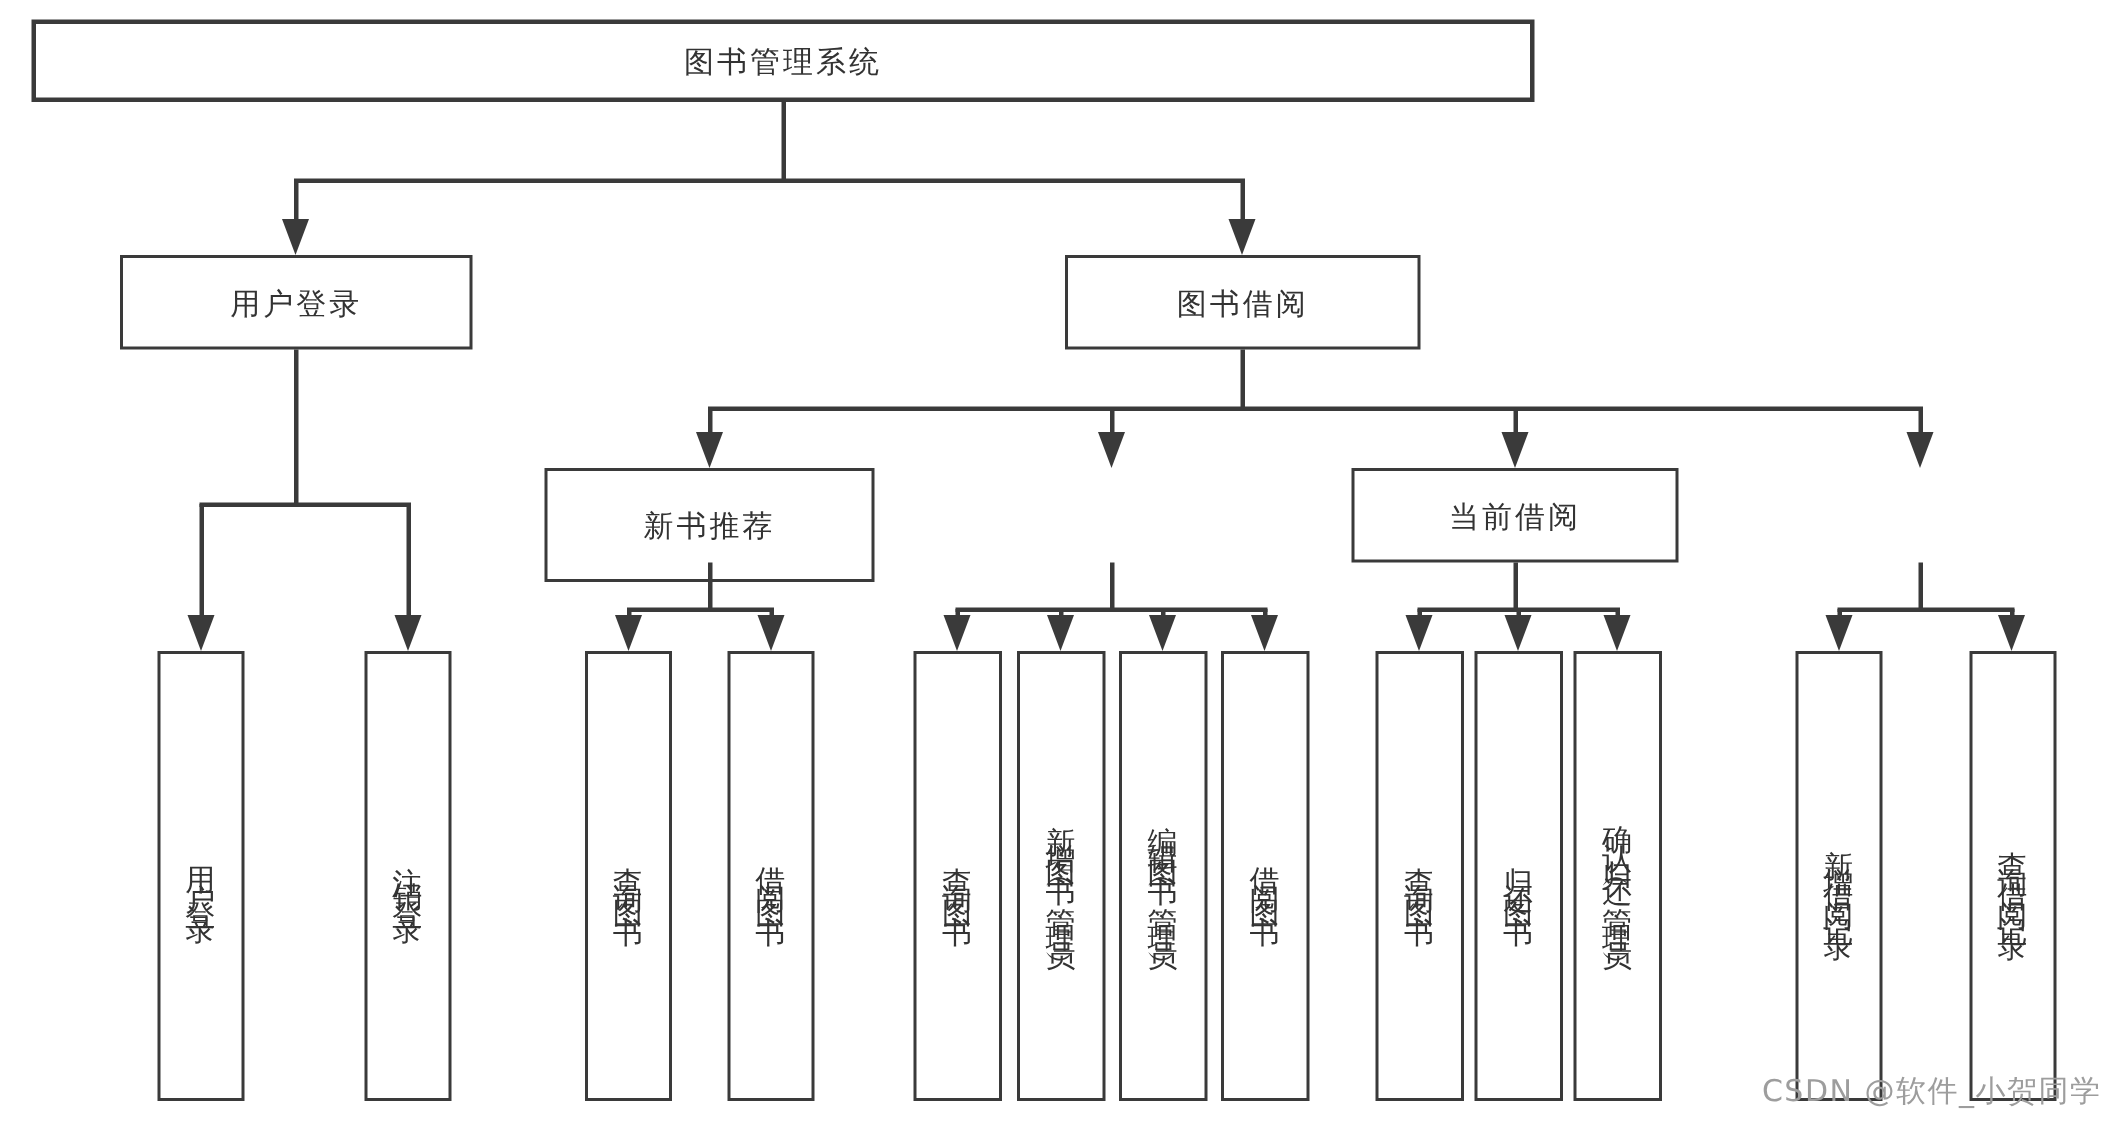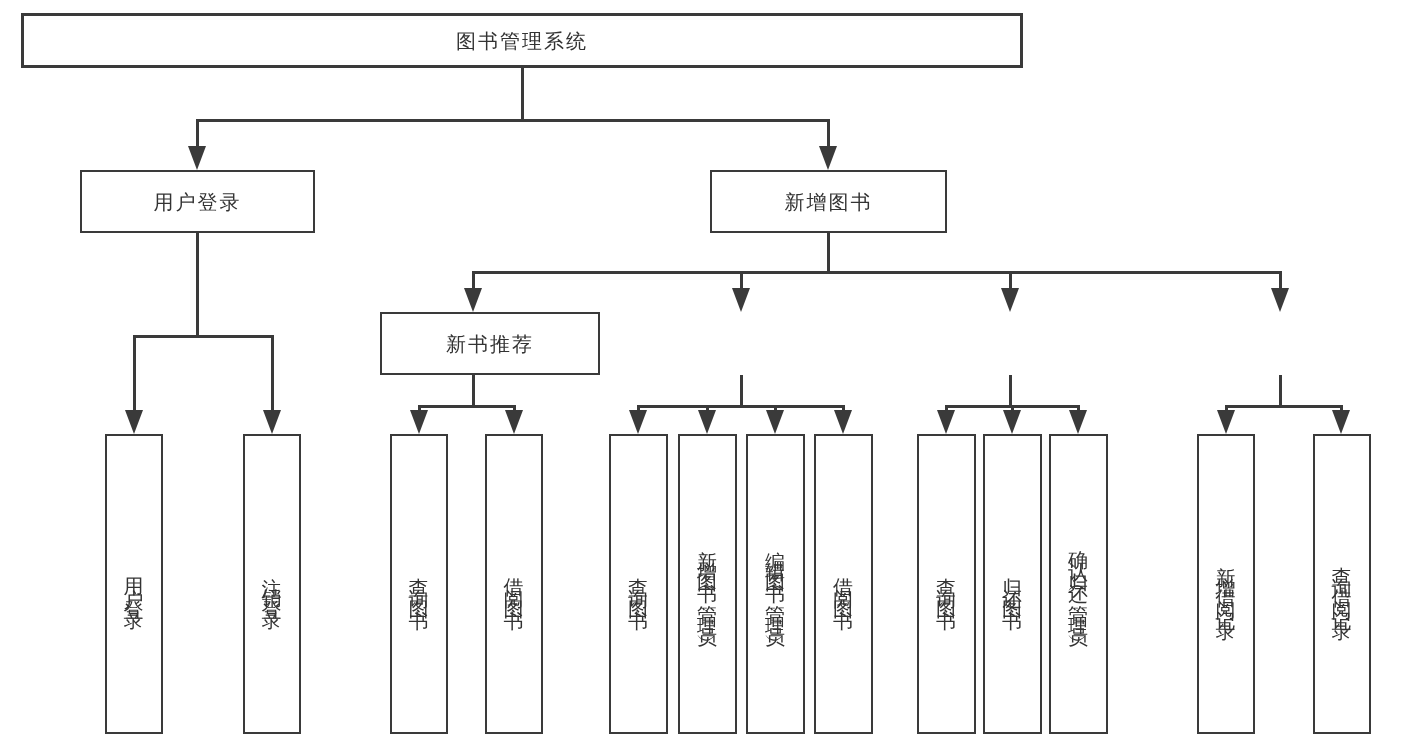--- a/index.html
+++ b/index.html
@@ -54,31 +54,35 @@
     color: #9d9d9d;
     letter-spacing: 1px;
     z-index: 10;
     white-space: nowrap;
   }
 </style>
 </head>
 <body>
 
 <div id="stage">
+  <div id="watermark" style="color: rgb(157, 157, 157);">CSDN @软件_小贺同学</div>
 <div class="node lvl1 h" style="left: 21px; top: 13px; width: 1002px; height: 55px;">
       <span class="node-label">图书管理系统</span>
     </div>
     <div class="node lvl2 h" style="left: 80px; top: 170px; width: 235px; height: 63px;">
       <span class="node-label">用户登录</span>
     </div>
     <div class="node lvl2 h" style="left: 710px; top: 170px; width: 237px; height: 63px;">
-      <span class="node-label">新增图书</span>
+      <span class="node-label">图书借阅</span>
     </div>
-    <div class="node lvl3 h" style="left: 363px; top: 312px; width: 220px; height: 63px; margin-left: 17px;">
+    <div class="node lvl3 h" style="left: 363px; top: 312px; width: 220px; height: 76px;">
       <span class="node-label">新书推荐</span>
+    </div>
+    <div class="node lvl3 h" style="left: 901px; top: 312px; width: 218px; height: 63px;">
+      <span class="node-label">当前借阅</span>
     </div>
     <div class="node lvl4 v" style="left: 105px; top: 434px; width: 58px; height: 300px;">
       <span class="node-label">用户登录</span>
     </div>
     <div class="node lvl4 v" style="left: 243px; top: 434px; width: 58px; height: 300px;">
       <span class="node-label">注销登录</span>
     </div>
     <div class="node lvl4 v" style="left: 390px; top: 434px; width: 58px; height: 300px;">
       <span class="node-label">查询图书</span>
     </div>

